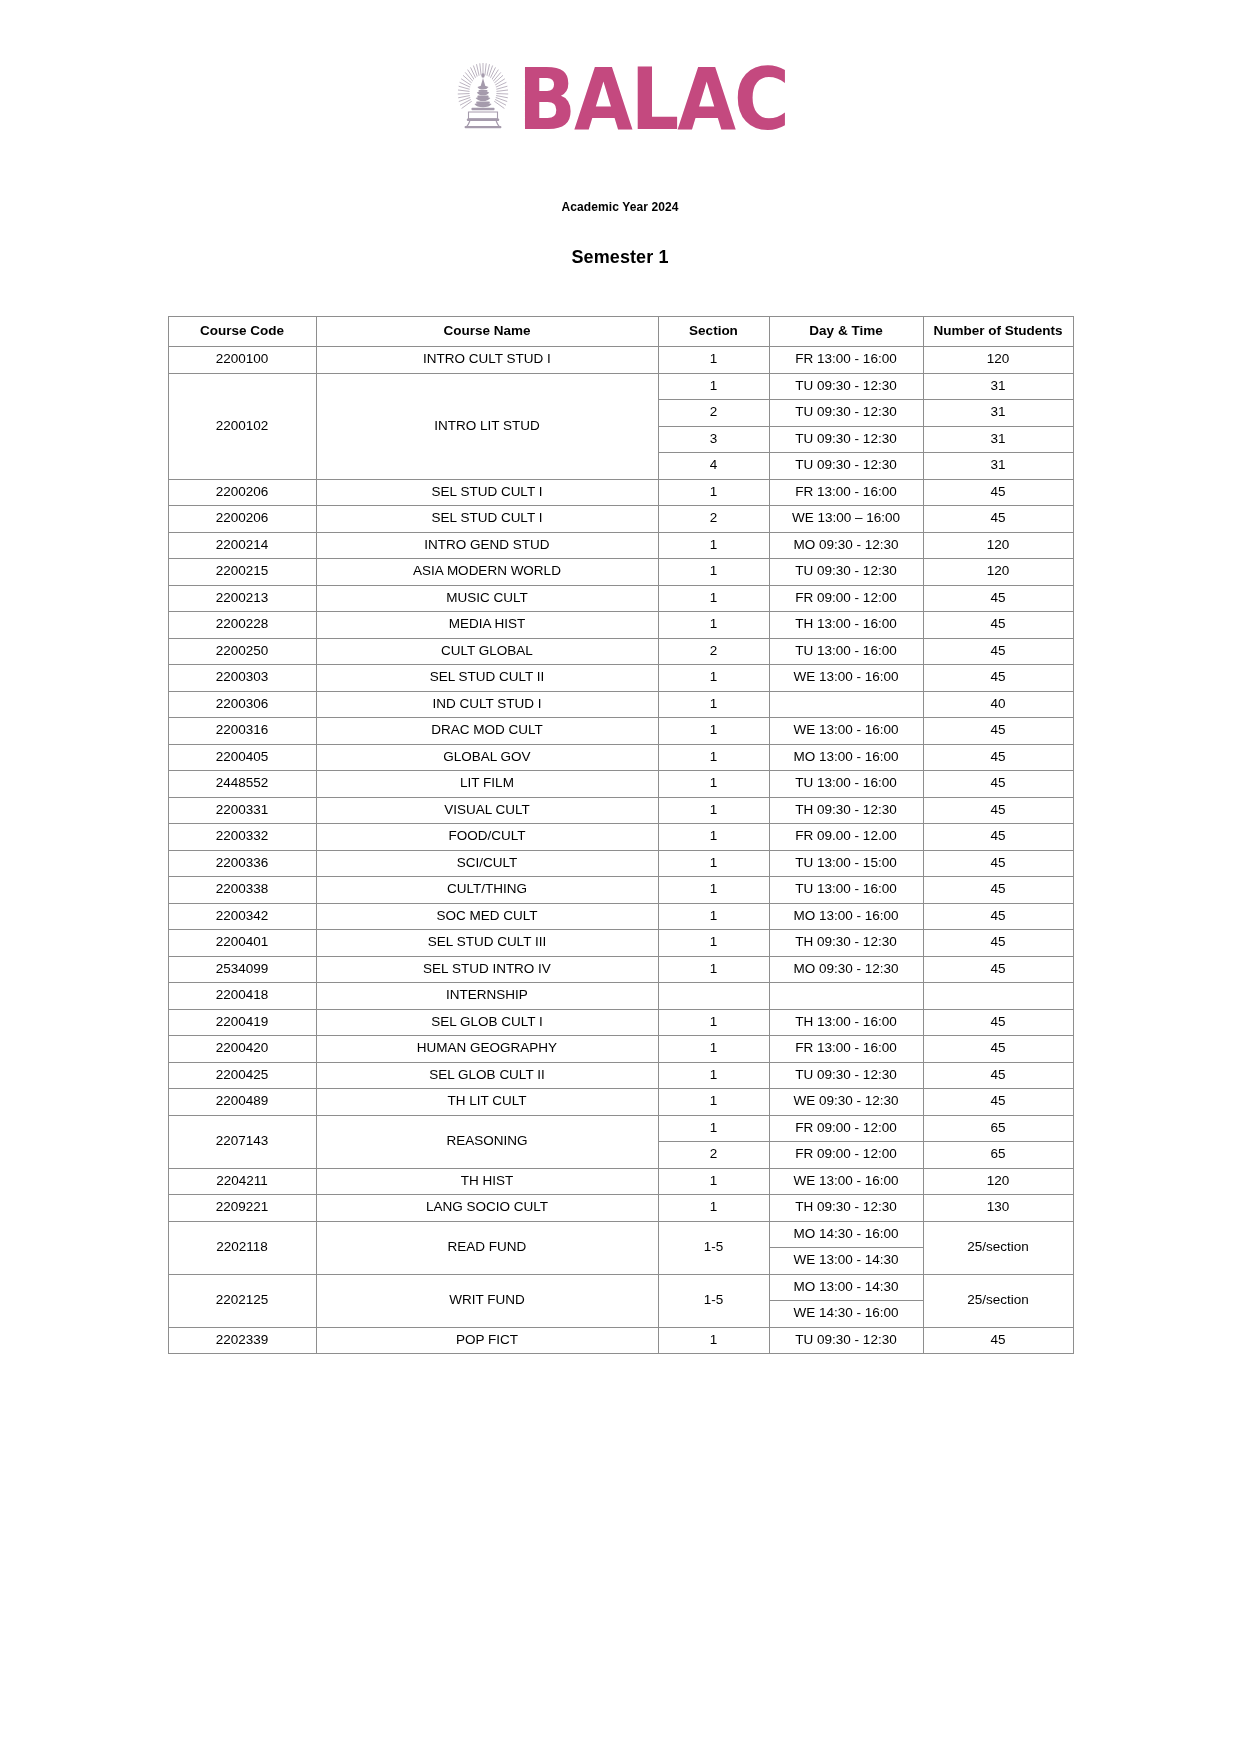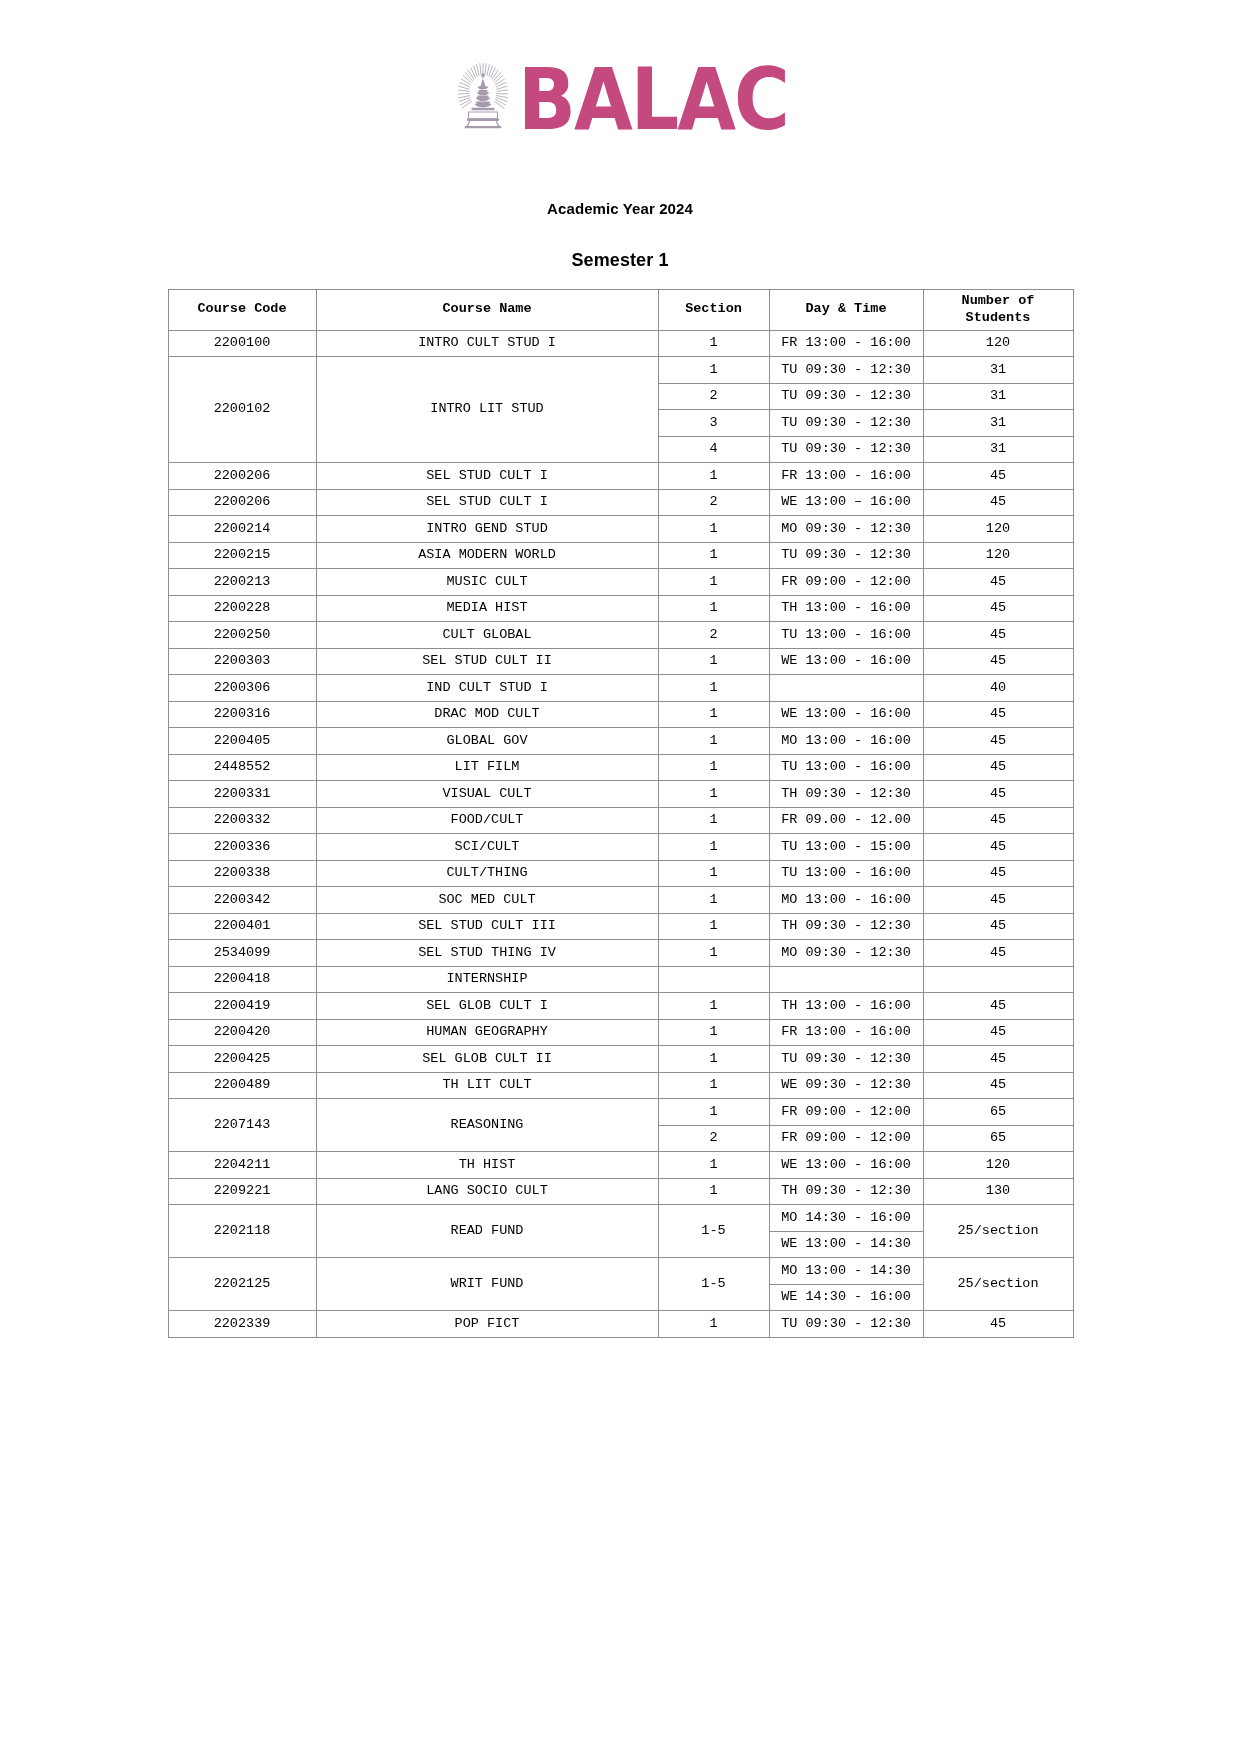--- a/index.html
+++ b/index.html
@@ -47,38 +47,37 @@
     letter-spacing: -2px;
     line-height: 1;
     color: #c4497f;
     transform: scaleY(1.12);
     transform-origin: center;
   }
 
   
   .doc-title {
     text-align: center;
-    font-size: 15px;
+    font-size: 12px;
     font-weight: 700;
     margin-top: 52px;
     letter-spacing: 0.1px;
   }
   .doc-subtitle {
     text-align: center;
     font-size: 18px;
     font-weight: 700;
     margin-top: 33px;
     letter-spacing: 0.1px;
   }
 
   
   .table-wrap {
-    margin: 18px auto 0 auto;
+    margin: 48px auto 0 auto;
     width: 905px;
-    font-family: Liberation Mono, monospace;
   }
   table.schedule {
     border-collapse: collapse;
     width: 905px;
     table-layout: fixed;
   }
   table.schedule th,
   table.schedule td {
     border: 1px solid #8e8e8e;
     font-size: 13.5px;
@@ -343,21 +342,21 @@
           </tr>
           <tr>
             <td>2200401</td>
             <td>SEL STUD CULT III</td>
             <td>1</td>
             <td>TH 09:30 - 12:30</td>
             <td>45</td>
           </tr>
           <tr>
             <td>2534099</td>
-            <td>SEL STUD THING IV</td>
+            <td>SEL STUD INTRO IV</td>
             <td>1</td>
             <td>MO 09:30 - 12:30</td>
             <td>45</td>
           </tr>
           <tr>
             <td>2200418</td>
             <td>INTERNSHIP</td>
             <td></td>
             <td></td>
             <td></td>

